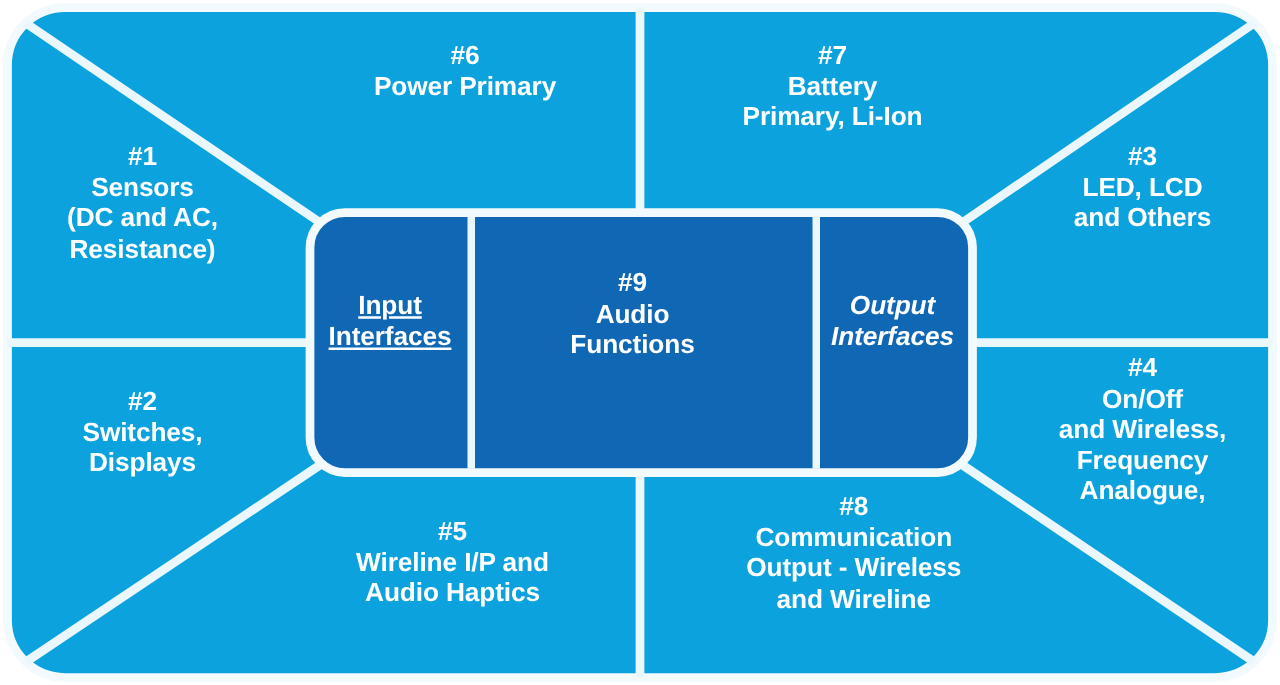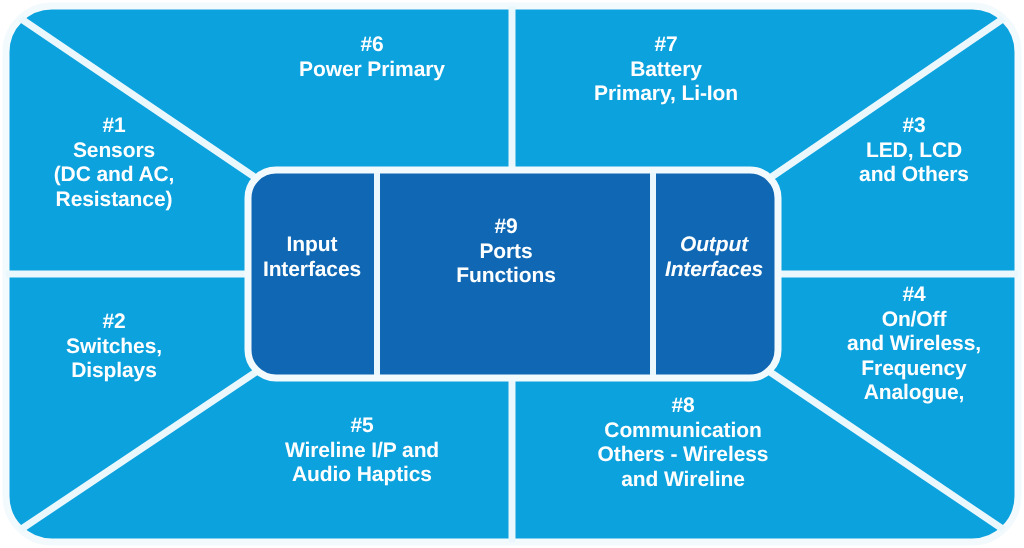--- a/index.html
+++ b/index.html
@@ -56,21 +56,21 @@
   
   #label-1 { left: 8px;   top: 114px; width: 212px; }
   #label-2 { left: 8px;   top: 310px; width: 212px; }
   #label-3 { left: 812px; top: 114px; width: 204px; }
   #label-4 { left: 812px; top: 283px; width: 204px; }
   #label-5 { left: 212px; top: 414px; width: 300px; }
   #label-6 { left: 232px; top: 33px;  width: 280px; }
   #label-7 { left: 536px; top: 33px;  width: 260px; }
   #label-8 { left: 538px; top: 394px; width: 290px; }
 
-  #label-core-in  { left: 252px; top: 233px; width: 120px; }
+  #label-core-in  { left: 252px; top: 233px; width: 120px; text-decoration: underline; }
   #label-core-9   { left: 382px; top: 215px; width: 248px; }
   #label-core-out { left: 654px; top: 233px; width: 120px; font-style: italic; }
 </style>
 </head>
 <body>
 
 <div id="diagram-root">
 
   <svg id="diagram-svg" viewBox="0 0 1024 548" xmlns="http://www.w3.org/2000/svg">
     <defs>
@@ -143,32 +143,32 @@
 
   <div class="label seg-label" id="label-7">
     <span class="num">#7</span>
     <span class="txt">Battery</span>
     <span class="txt">Primary, Li-Ion</span>
   </div>
 
   <div class="label seg-label" id="label-8">
     <span class="num">#8</span>
     <span class="txt">Communication</span>
-    <span class="txt">Others - Wireless</span>
+    <span class="txt">Output - Wireless</span>
     <span class="txt">and Wireline</span>
   </div>
 
   <div class="label core-label" id="label-core-in">
     <span class="txt">Input</span>
     <span class="txt">Interfaces</span>
   </div>
 
   <div class="label core-label" id="label-core-9">
     <span class="num">#9</span>
-    <span class="txt">Ports</span>
+    <span class="txt">Audio</span>
     <span class="txt">Functions</span>
   </div>
 
   <div class="label core-label" id="label-core-out">
     <span class="txt">Output</span>
     <span class="txt">Interfaces</span>
   </div>
 
 </div>
 

